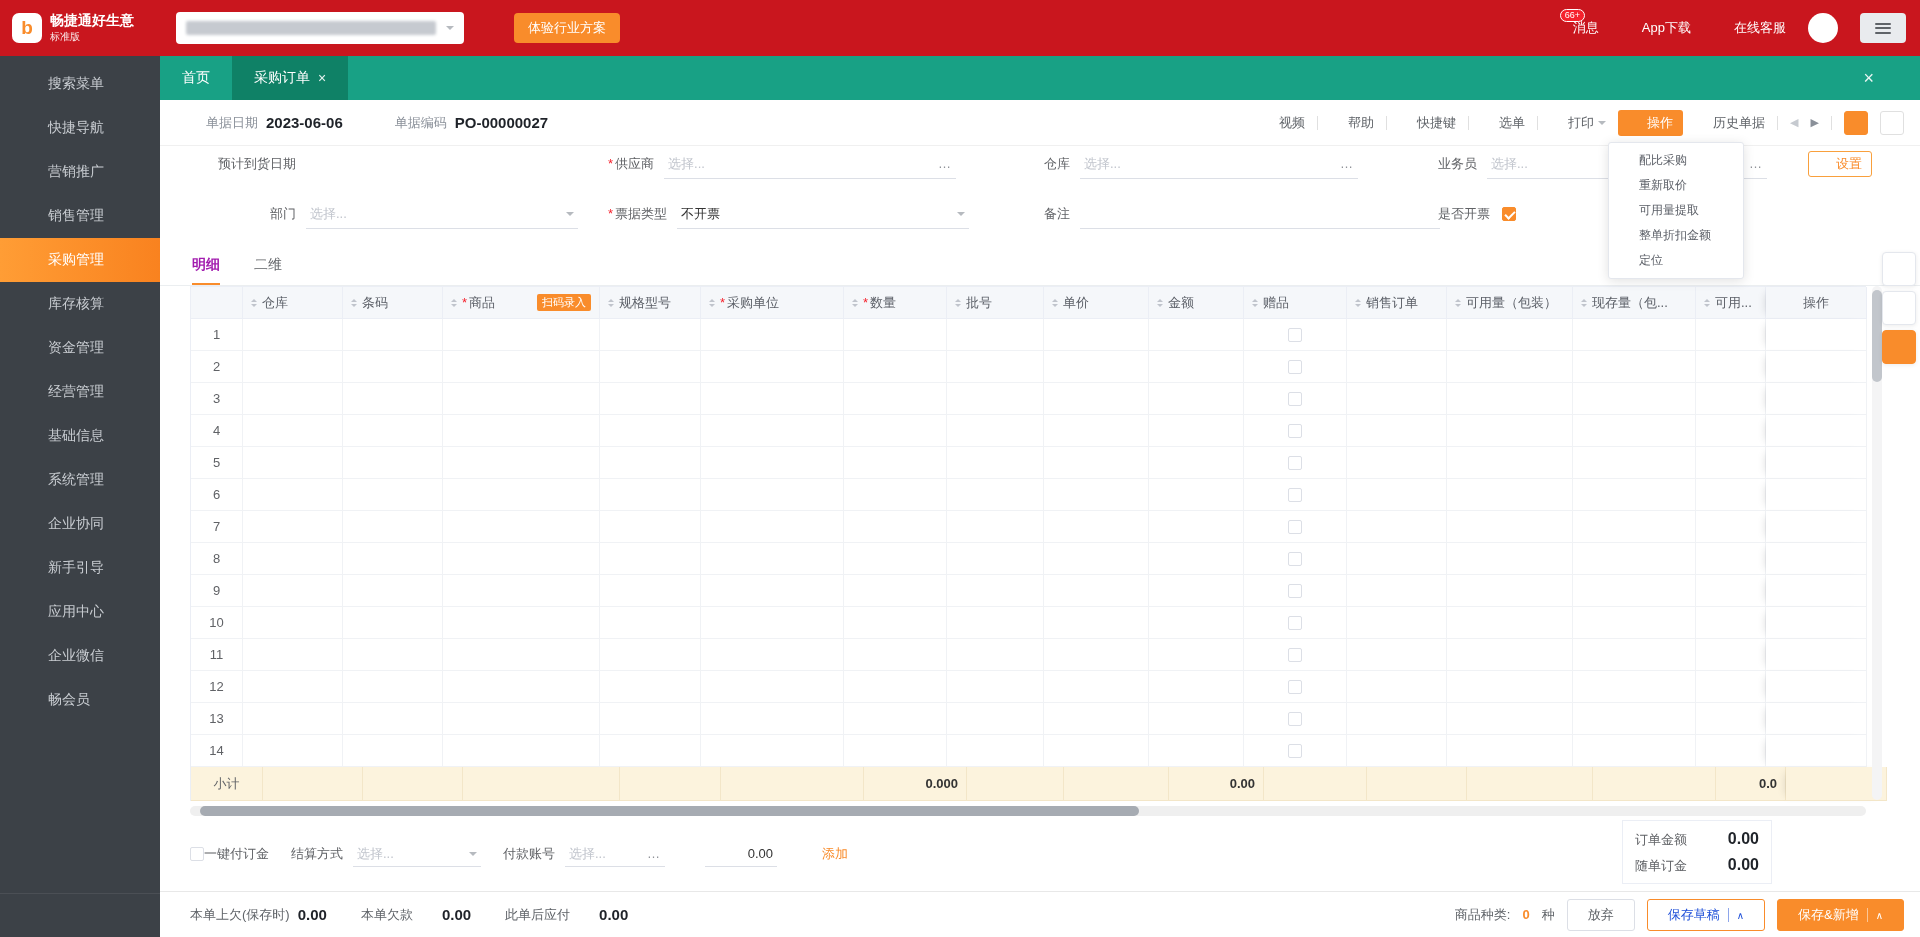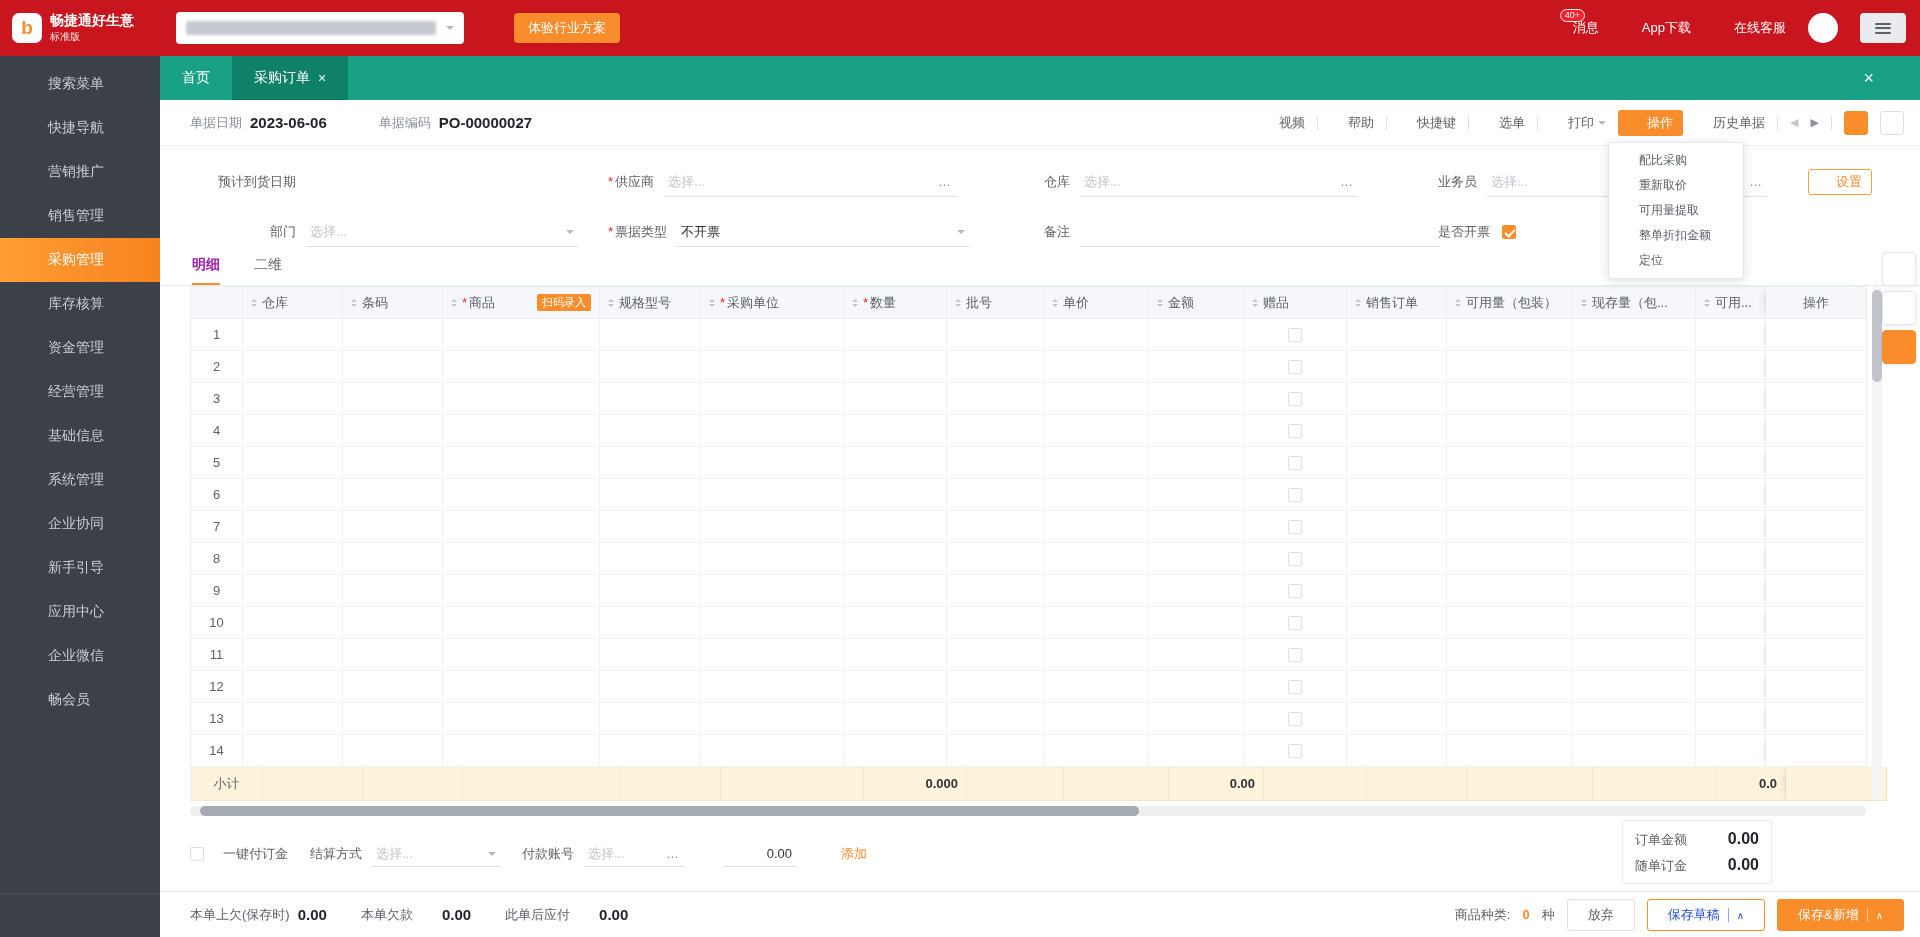--- a/index.html
+++ b/index.html
@@ -40,37 +40,37 @@
 .side-item{height:44px;display:flex;align-items:center;gap:11px;padding-left:20px;font-size:14px;color:#c9cdd2;cursor:pointer}
 .side-item .icon{color:#aab0b6}
 .side-item .icon svg{width:17px;height:17px}
 .side-item.active{background:linear-gradient(90deg,#ff9d35,#f9821f);color:#fff}
 .side-item.active .icon{color:#fff}
 .side-bottom{margin-top:auto;height:44px;display:flex;align-items:center;justify-content:space-between;padding:0 26px;border-top:1px solid rgba(255,255,255,.08)}
 .sb-gear{color:#f98c2b;cursor:pointer}
 .sb-horn{color:#aab0b6;cursor:pointer}
 
 .main{position:absolute;left:160px;top:100px;width:1760px;height:837px;background:#fff;z-index:10}
-.doc-header{position:absolute;left:0;top:0;width:1760px;height:46px;border-bottom:1px solid #f0f0f0;display:flex;align-items:center;padding:0 16px 0 30px}
+.doc-header{position:absolute;left:0;top:0;width:1760px;height:46px;border-bottom:1px solid #f0f0f0;display:flex;align-items:center;padding:0 16px 0 46px}
 .dh-label{color:#8a9099;margin-right:8px}
 .dh-value{font-weight:bold;color:#1f2329;font-size:15px}
 .cal{color:#f59a23;margin-left:6px}
 .dh-gap{width:30px}
 .tools{margin-left:auto;display:flex;align-items:center;gap:12px;color:#5f6368}
 .tool{display:flex;align-items:center;gap:4px;cursor:pointer;white-space:nowrap}
 .sep{width:1px;height:14px;background:#e0e0e0}
 .action-btn{height:26px;padding:0 10px;background:#f98c2b;border:none;border-radius:3px;color:#fff;font-size:13px;display:flex;align-items:center;gap:5px;cursor:pointer}
 .arrow{cursor:pointer;font-size:11px;color:#8a9099}
 .arrow.dim{color:#c6cad0}
 .arrow-left::after{content:"\25C0"}
 .arrow-right::after{content:"\25B6"}
 .vt{width:24px;height:24px;border:1px solid #e0e0e0;border-radius:3px;background:#fff;color:#8a9099;display:flex;align-items:center;justify-content:center;cursor:pointer}
 .vt.active{background:#f98c2b;border-color:#f98c2b;color:#fff}
 
-.form-area{position:absolute;left:0;top:58px;width:1760px;height:104px}
+.form-area{position:absolute;left:0;top:40px;width:1760px;height:104px}
 .field{position:absolute;height:32px;display:flex;align-items:center}
 .flabel{color:#606266;white-space:nowrap;text-align:right}
 .star{color:#f5222d;margin-right:2px}
 .control{border-bottom:1px solid #dcdfe6;height:30px;display:flex;align-items:center;padding:0 4px;margin-left:10px;color:#333;cursor:text}
 .control .ph{color:#c0c4cc}
 .control .val{color:#333}
 .control .caret-down{margin-left:auto}
 .more-dots{margin-left:auto;cursor:pointer}
 .more-dots::after{content:"\2026";color:#909399;letter-spacing:1px}
 .settings-btn{position:absolute;height:26px;padding:0 9px;background:#fff;border:1px solid #f9a03d;color:#f98c2b;border-radius:3px;font-size:13px;display:flex;align-items:center;gap:4px;cursor:pointer}
@@ -104,21 +104,21 @@
 .tsubtotal{display:flex}
 .tsubtotal .td{background:#fcf3dd;height:34px;border-color:#f3e6c8;color:#333}
 .tsubtotal .sublabel{justify-content:center;color:#606266}
 .tsubtotal .num{justify-content:flex-end;font-weight:bold}
 .hscroll{position:absolute;left:30px;top:706px;width:1676px;height:10px;background:#efefef;border-radius:5px}
 .hthumb{position:absolute;left:10px;top:0;width:56%;height:10px;background:#a6abb2;border-radius:5px;cursor:grab}
 .vscroll{position:absolute;left:1712px;top:186px;width:10px;height:514px;background:#f4f4f5;border-radius:5px}
 .vthumb{position:absolute;left:0;top:4px;width:10px;height:92px;background:#c2c6cc;border-radius:5px;cursor:grab}
 
 .payment-row{position:absolute;left:30px;top:738px;height:32px;display:flex;align-items:center}
-.p-label{color:#606266;margin-left:19px;white-space:nowrap}
+.p-label{color:#606266;margin-left:0;white-space:nowrap}
 .lbl2{margin-left:22px}
 .payment-row .control{height:26px}
 .payment-row .amount .val{margin-left:auto}
 .add-link{display:flex;align-items:center;gap:5px;color:#f98c2b;margin-left:26px;cursor:pointer}
 .add-link .icon{color:#f98c2b}
 
 .summary-box{position:absolute;left:1462px;top:720px;width:150px;height:64px;border:1px solid #ebeef5;background:#fff;padding:5px 12px;display:flex;flex-direction:column;justify-content:space-around}
 .srow{display:flex;align-items:baseline;justify-content:space-between}
 .slabel{color:#606266;font-size:13px}
 .sval{font-weight:bold;font-size:16px;color:#1f2329}
@@ -159,21 +159,21 @@
   <div class="company-select">
     <span class="blur-block"></span>
     <span class="caret-down"></span>
   </div>
   <span class="icon i18 tb-gear">
       <svg viewBox="0 0 16 16">M5.7 8a2.3 2.3 0 1 0 4.6 0a2.3 2.3 0 1 0-4.6 0M8 1.9v1.9M8 12.2v1.9M1.9 8h1.9M12.2 8h1.9M3.7 3.7L5 5M11 11l1.3 1.3M12.3 3.7L11 5M5 11l-1.3 1.3</svg>
     </span>
   <button class="trial-btn">体验行业方案</button>
   <div class="tb-right">
     <div class="tb-item">
-      <span class="badge">40+</span>
+      <span class="badge">66+</span>
       <span class="icon">
           <svg viewBox="0 0 16 16">M2.8 4h10.4v6.8H8.2L5.6 13v-2.2H2.8z</svg>
         </span>
       <span>消息</span>
     </div>
     <div class="tb-item">
       <span class="icon">
           <svg viewBox="0 0 16 16">M5.4 2.4h5.2v11.2H5.4zM7.4 11.6h1.2</svg>
         </span>
       <span>App下载</span>

